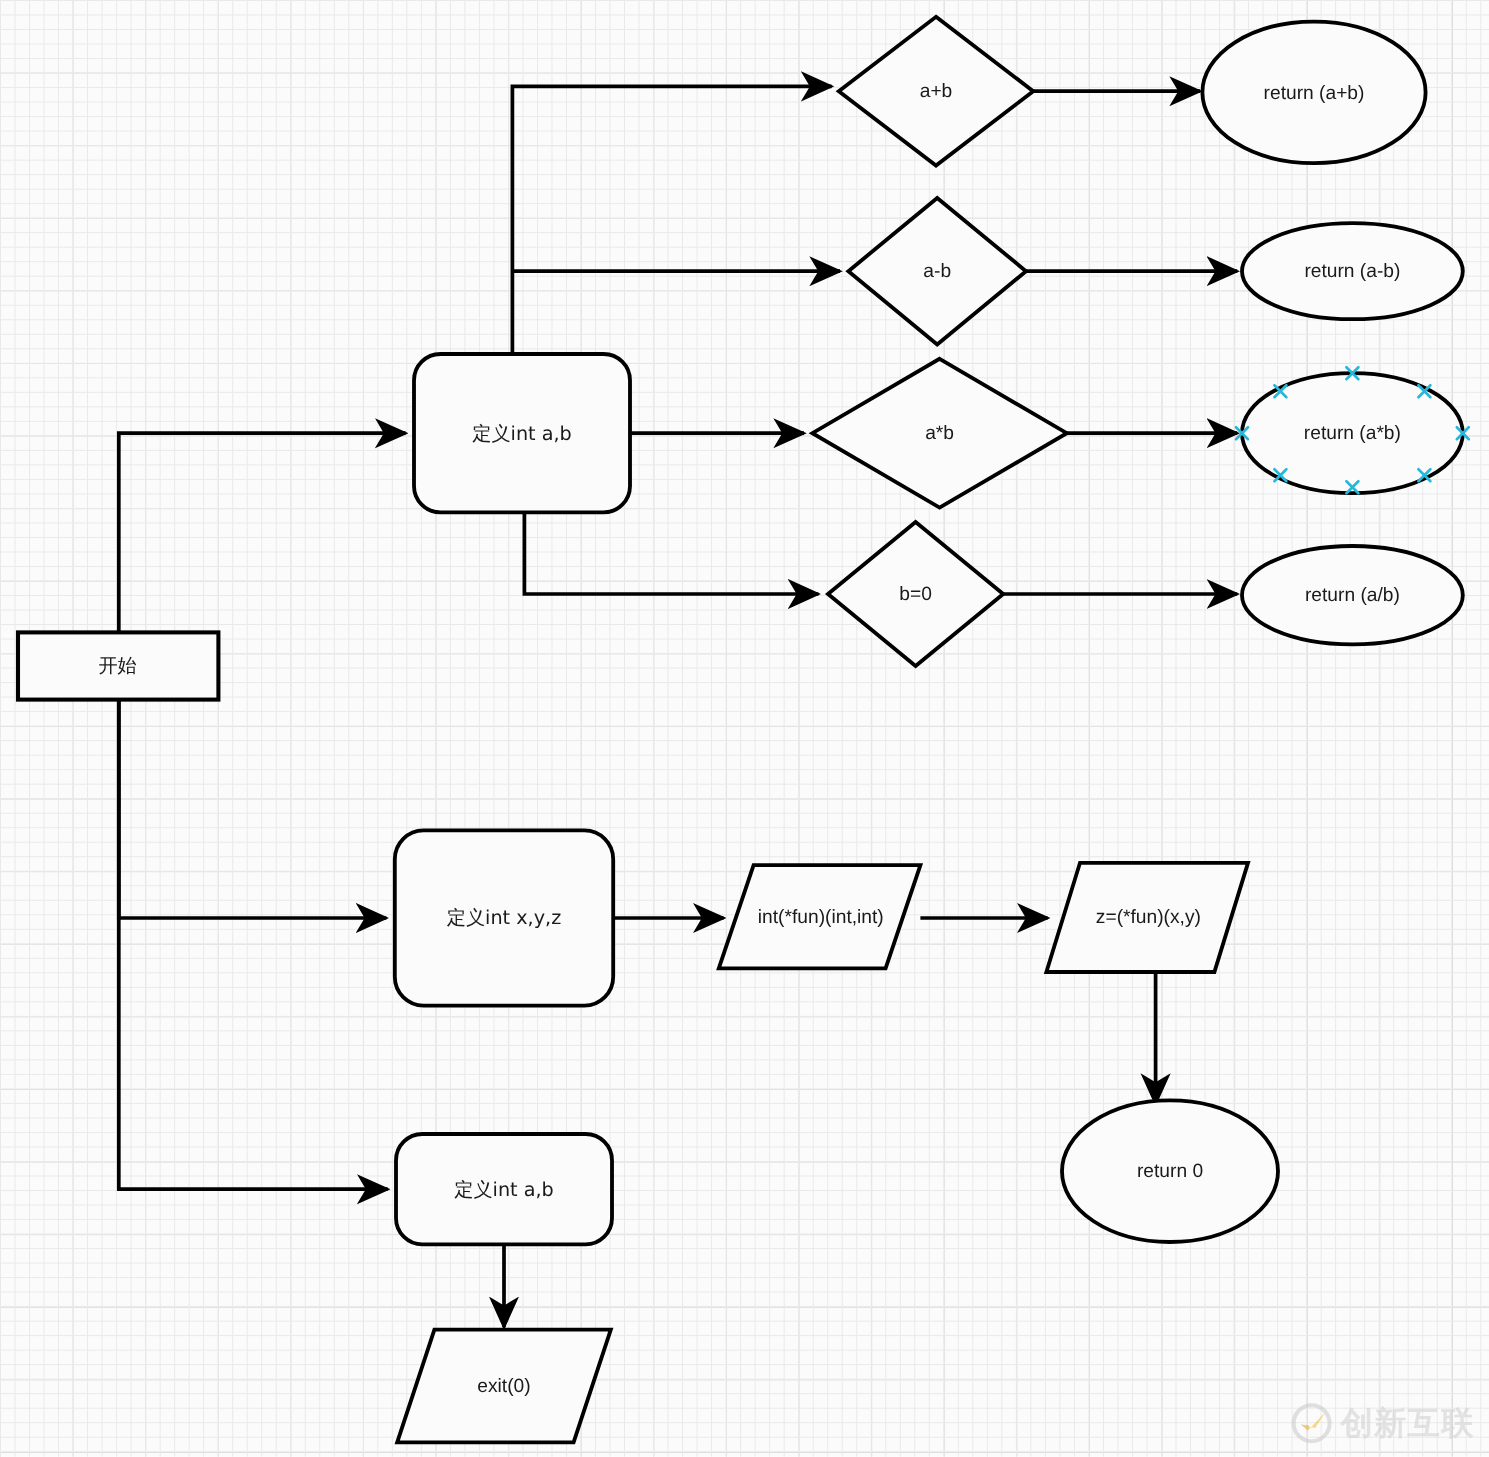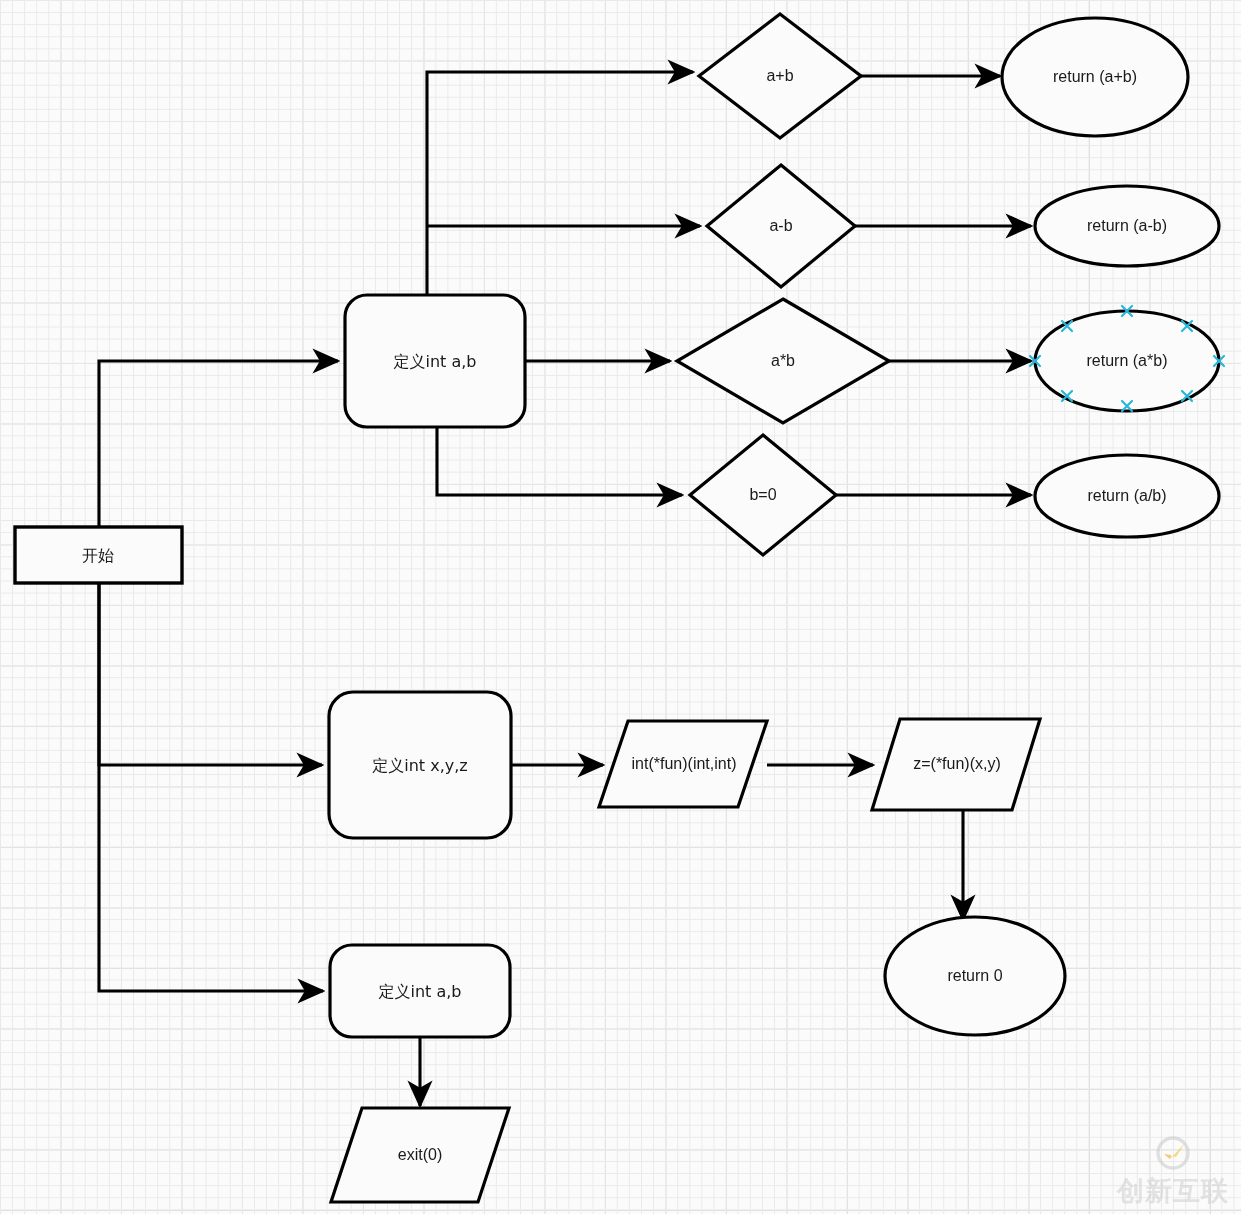--- a/index.html
+++ b/index.html
@@ -68,21 +68,20 @@
   
   #watermark {
     position: absolute;
     right: 12px;
     bottom: 10px;
     display: flex;
     align-items: center;
     gap: 6px;
     opacity: 0.55;
     pointer-events: none;
-    flex-direction: column;
   }
   #wm-text {
     font-family: "DejaVu Sans", "Liberation Sans", sans-serif;
     font-size: 27px;
     font-weight: bold;
     color: #cfcfcf;
     letter-spacing: 1px;
     line-height: 1;
   }
 </style>

